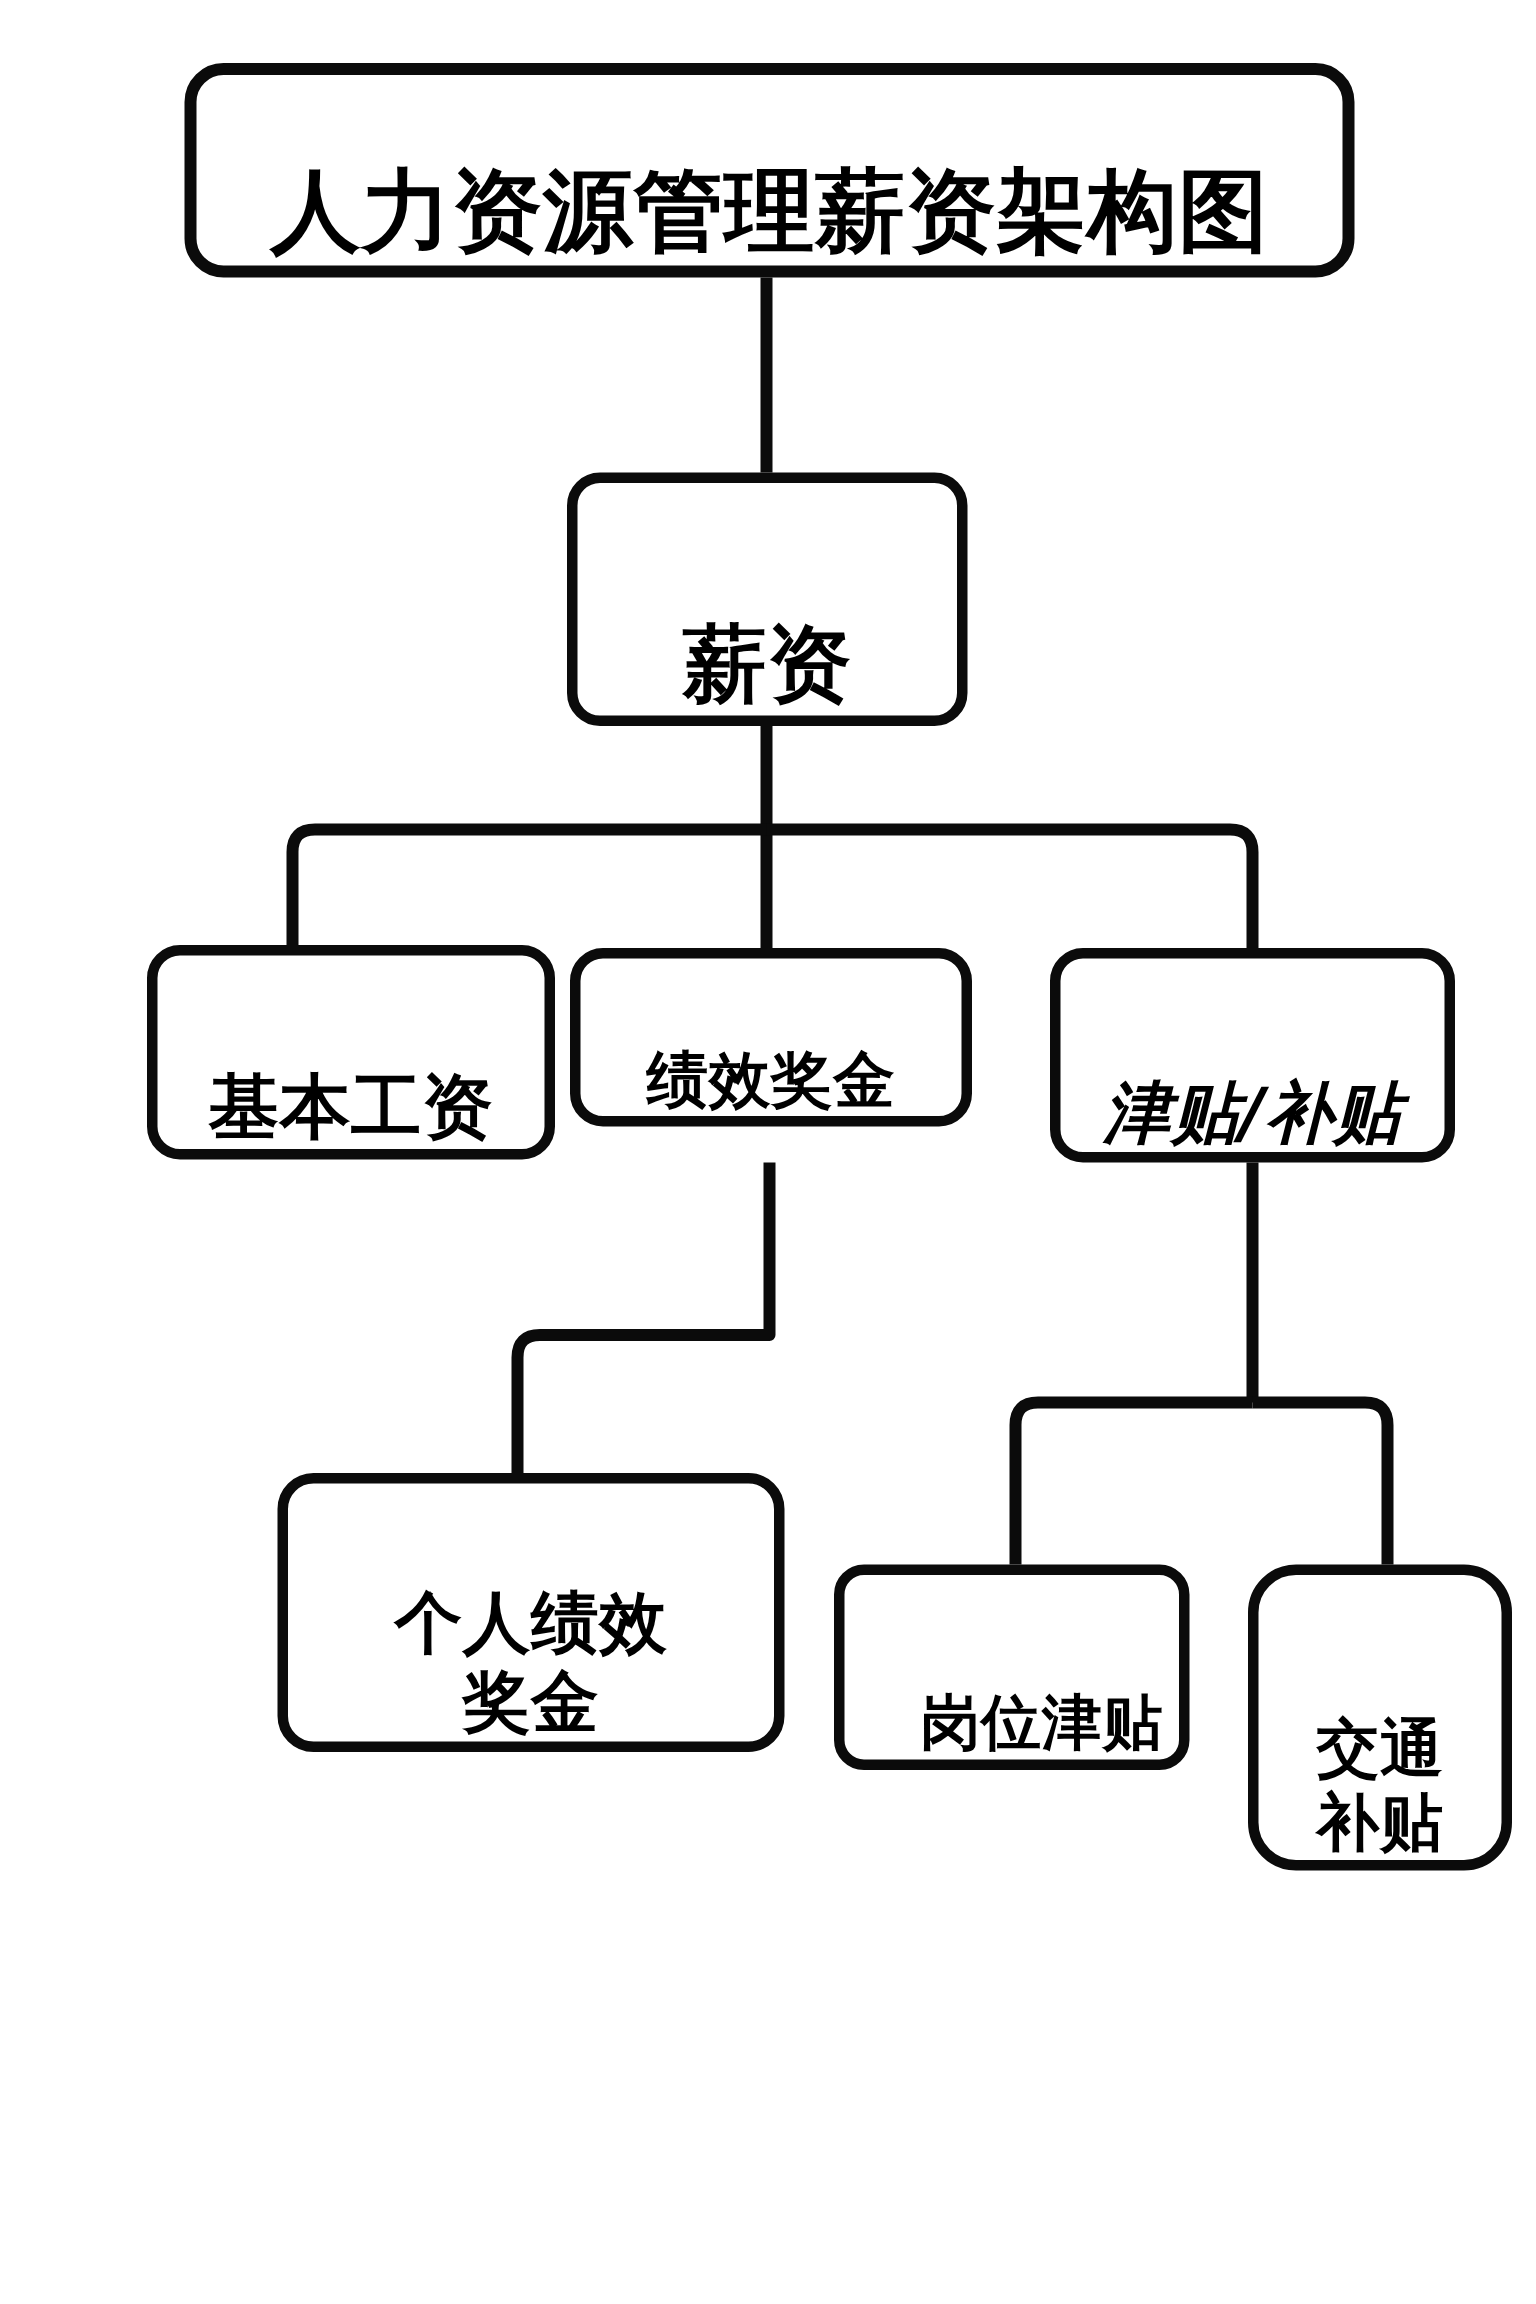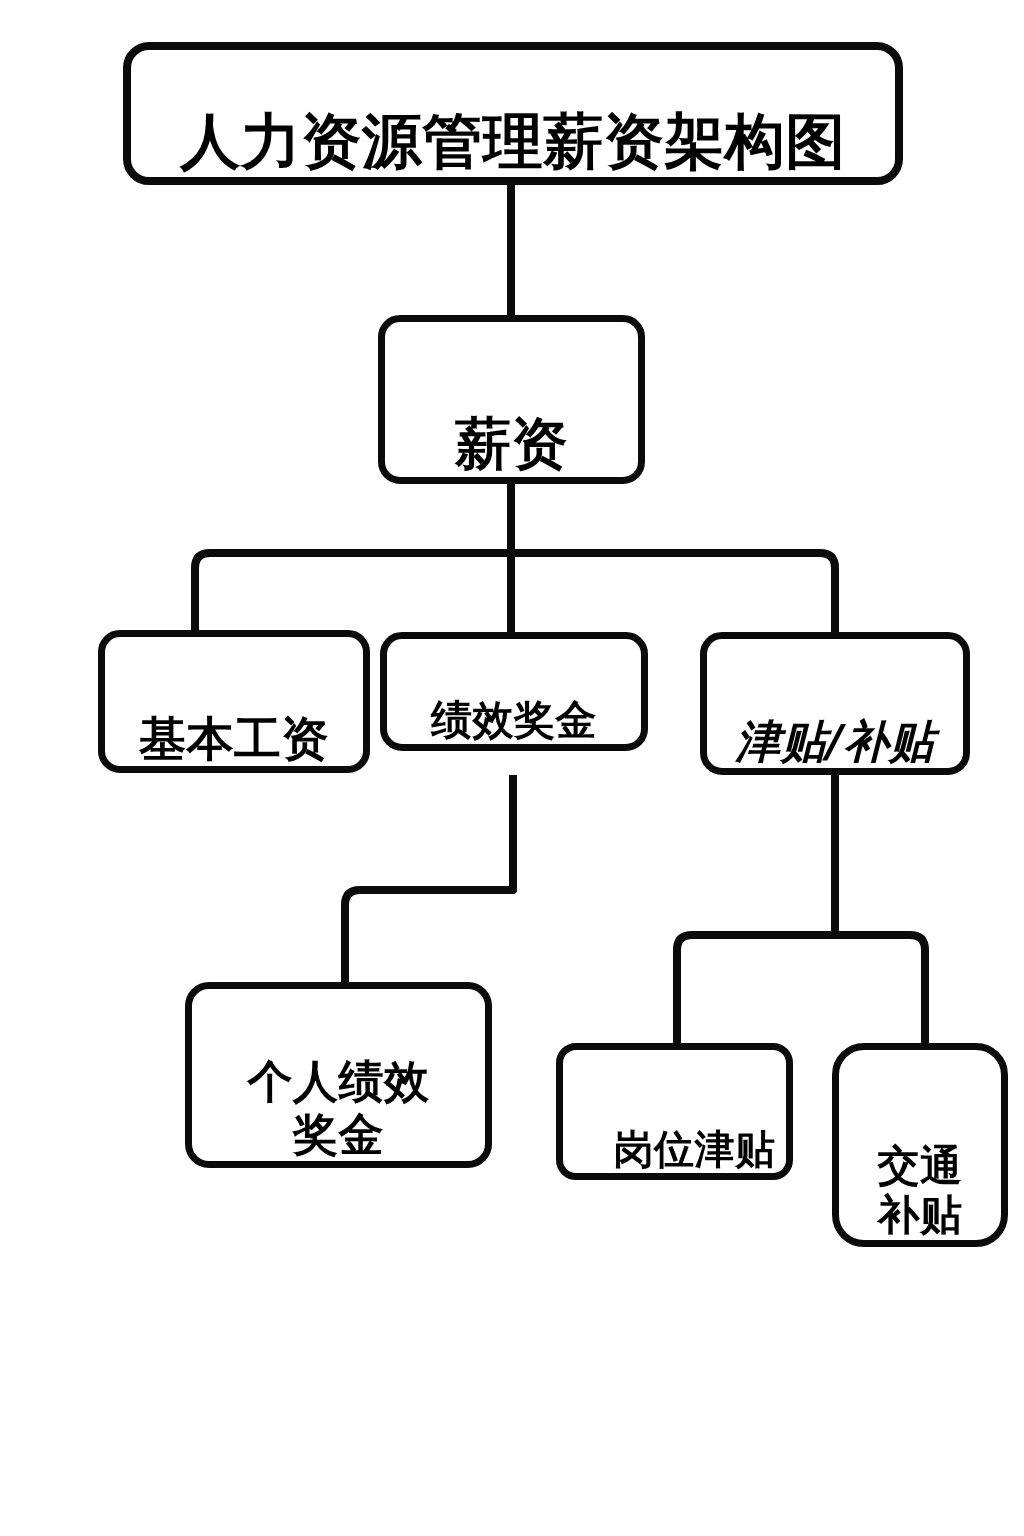--- a/index.html
+++ b/index.html
@@ -74,21 +74,21 @@
   }
   .n-allow {
     left: 700px;  top: 632px;
     width: 270px; height: 143px;
     border-radius: 22px;
     font-size: 45px;
     font-style: italic;
   }
   .n-indperf {
     left: 185px;  top: 982px;
-    width: 307px; height: 186px;
+    width: 338px; height: 186px;
     border-radius: 24px;
     font-size: 45px;
   }
   .n-post {
     left: 556px;  top: 1043px;
     width: 237px; height: 137px;
     border-radius: 20px;
     font-size: 40px;
     padding-left: 40px;
   }

